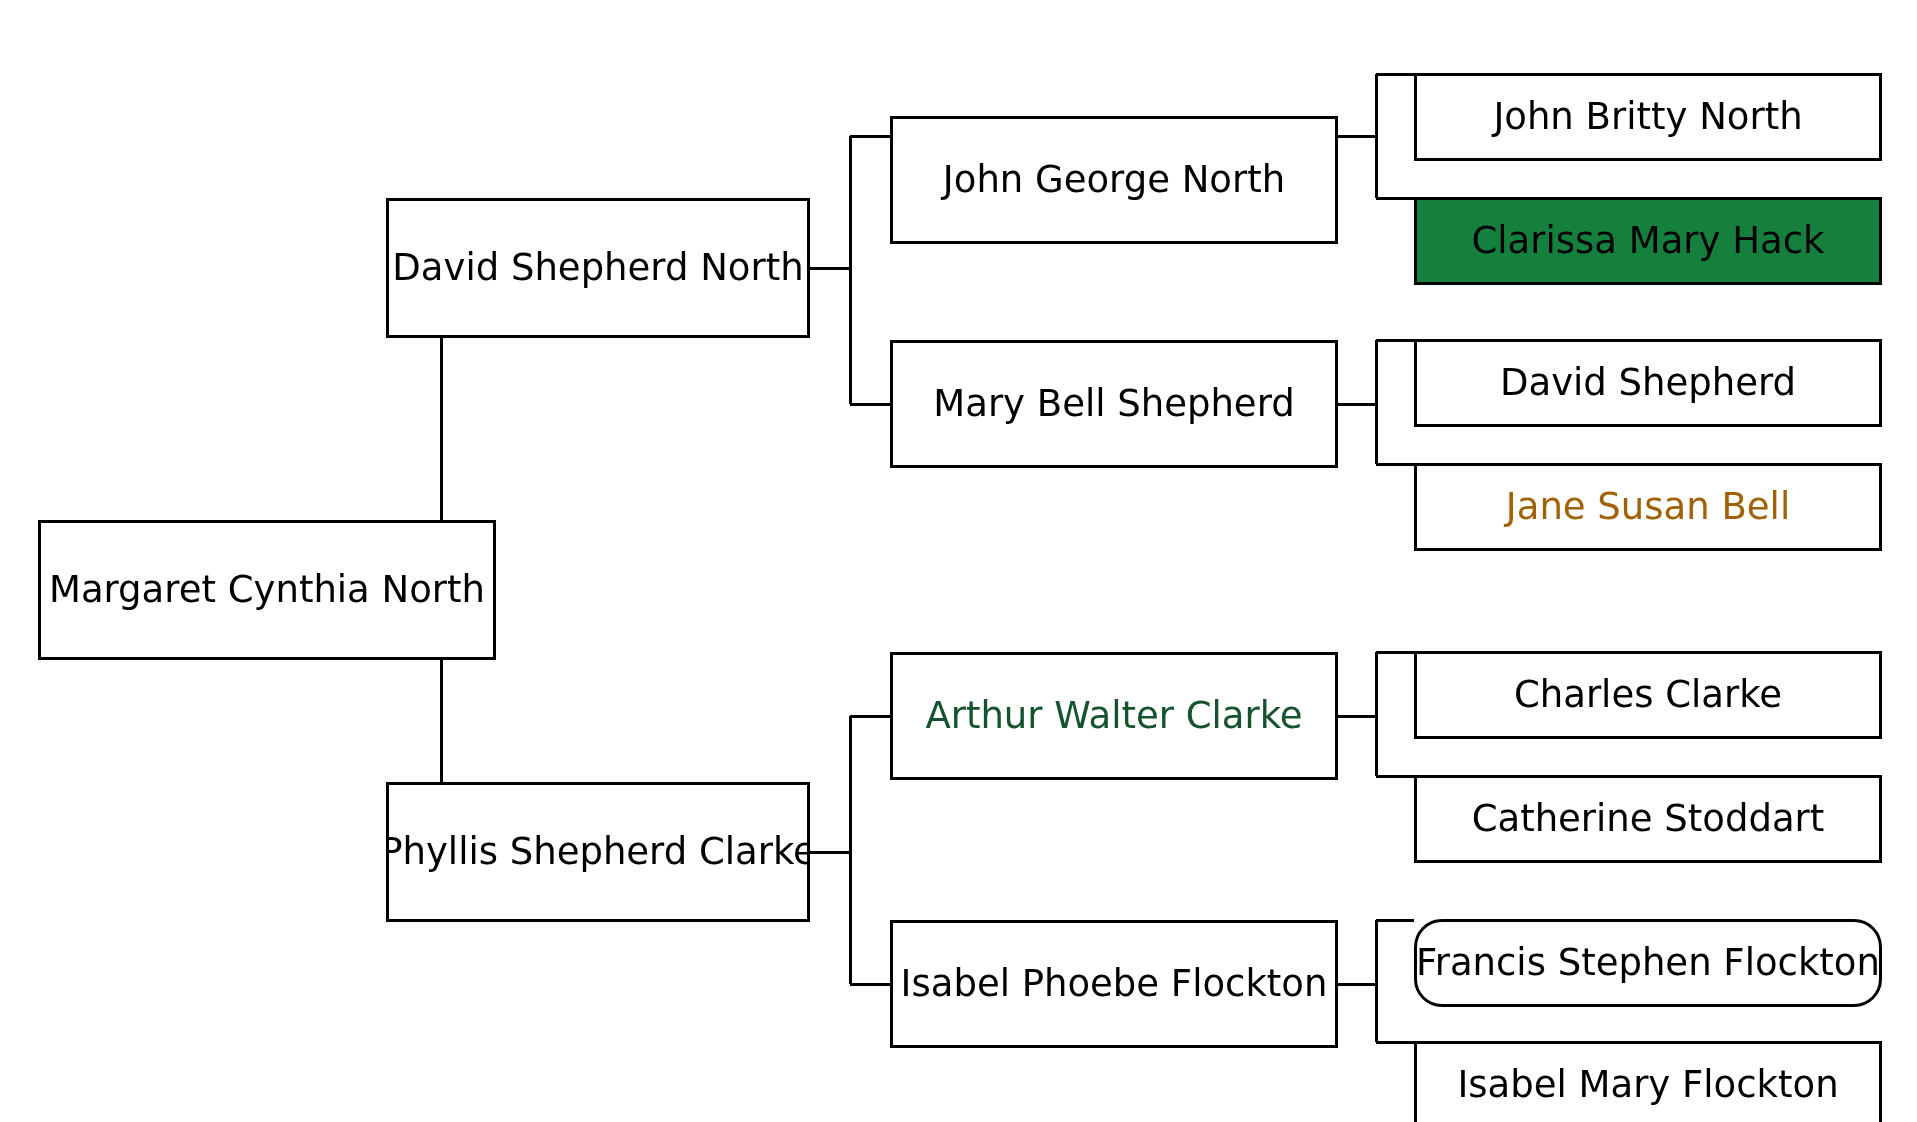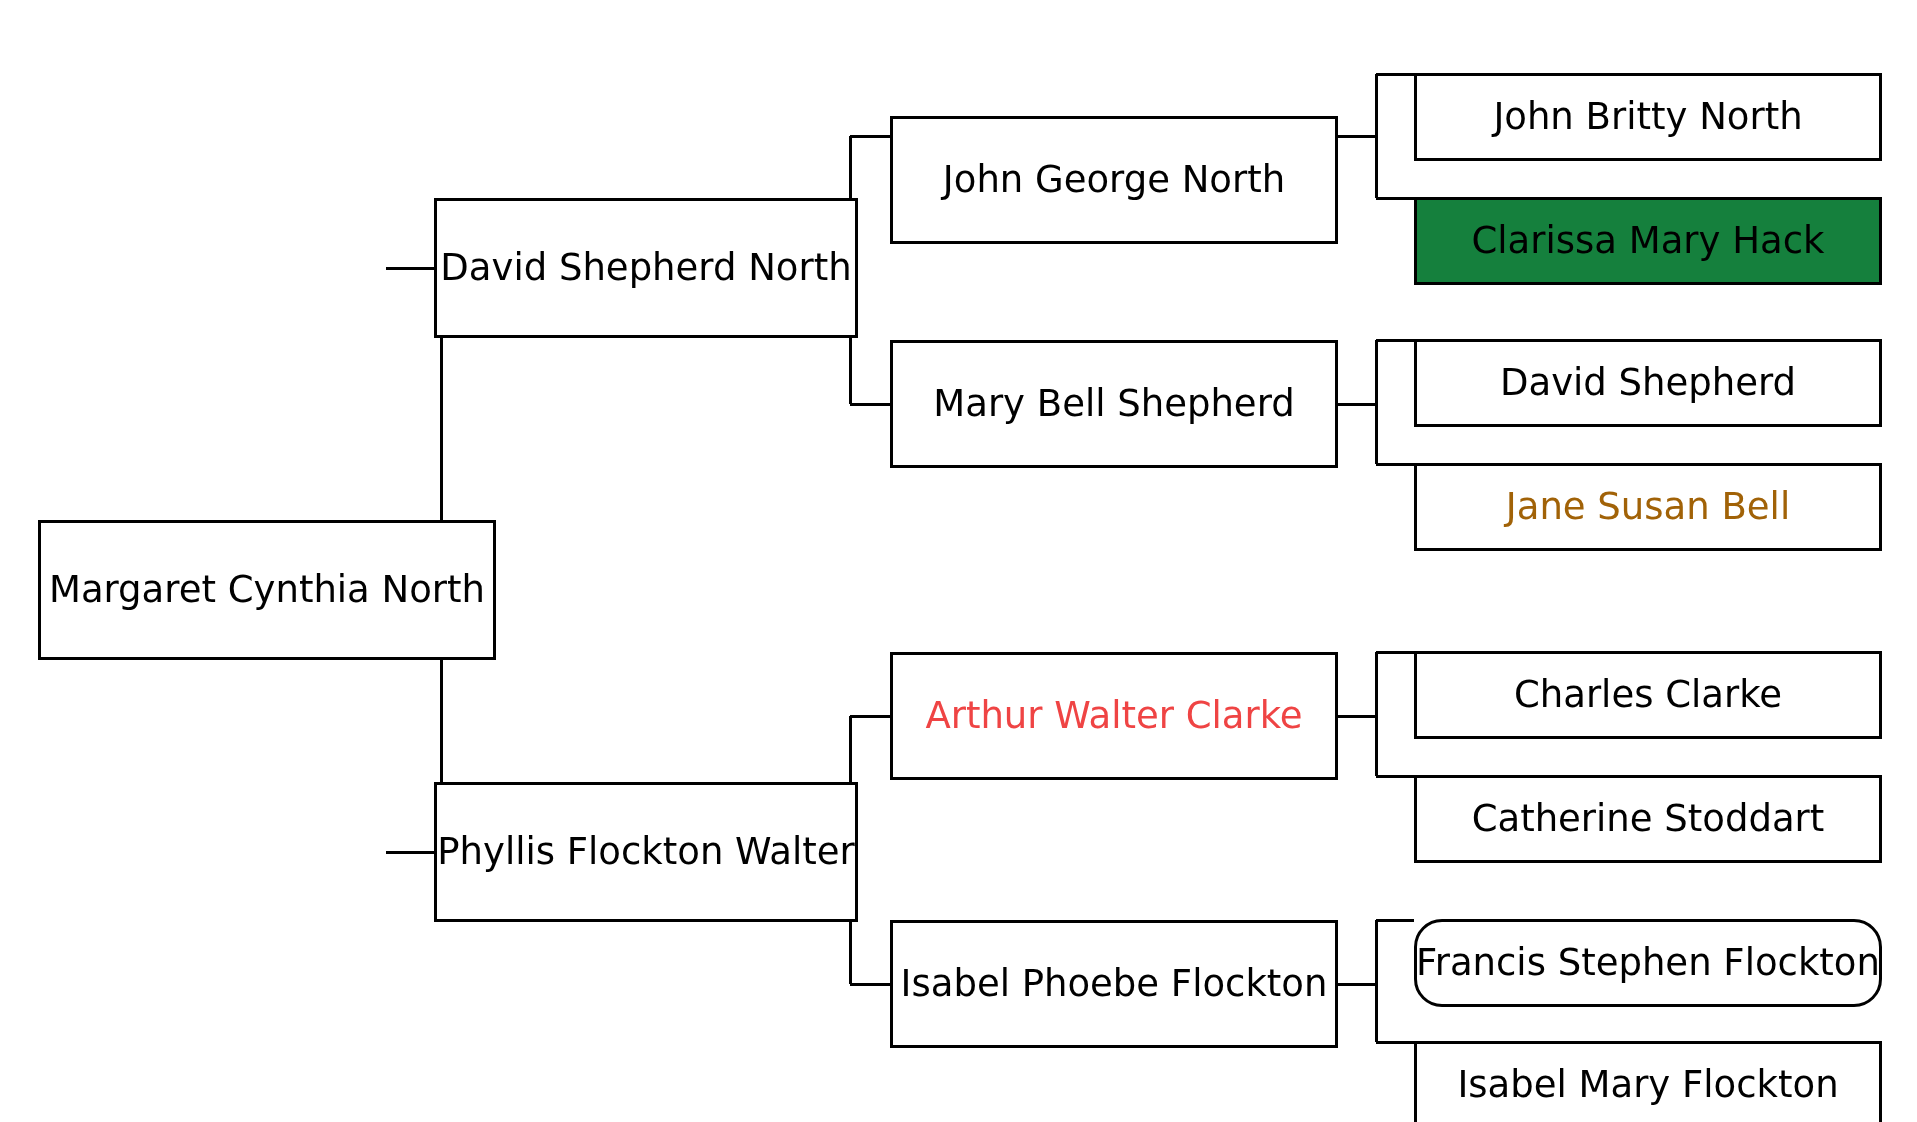--- a/index.html
+++ b/index.html
@@ -34,21 +34,21 @@
     text-align: center;
     color: #000000;
     overflow: hidden;
   }
   .node-label {
     display: block;
     white-space: nowrap;
     line-height: 1.1;
   }
   .gen0 { font-size: 37px; }
-  .gen1 { font-size: 37px; margin-left: 48px; }
+  .gen1 { font-size: 37px; }
   .gen2 { font-size: 37px; }
   .gen3 { font-size: 37px; margin-top: 43px; }
 </style>
 </head>
 <body>
 
 <div id="canvas">
   <svg id="connectors" viewBox="0 0 1917 1122" width="1917" height="1122" aria-hidden="true">
       <line x1="496" y1="590" x2="441" y2="590" stroke="#000000" stroke-width="3" shape-rendering="crispEdges"></line>
       <line x1="441" y1="268" x2="441" y2="852" stroke="#000000" stroke-width="3" shape-rendering="crispEdges"></line>
@@ -80,29 +80,29 @@
       <line x1="1376" y1="1042" x2="1414" y2="1042" stroke="#000000" stroke-width="3" shape-rendering="crispEdges"></line>
     </svg>
   <div id="nodes-layer">
       <div class="node-box gen0" style="left: 38px; top: 520px; width: 458px; height: 140px; border-color: rgb(0, 0, 0); background: rgb(255, 255, 255); color: rgb(0, 0, 0);">
         <span class="node-label">Margaret Cynthia North</span>
       </div>
       <div class="node-box gen1" style="left: 386px; top: 198px; width: 424px; height: 140px; border-color: rgb(0, 0, 0); background: rgb(255, 255, 255); color: rgb(0, 0, 0);">
         <span class="node-label">David Shepherd North</span>
       </div>
       <div class="node-box gen1" style="left: 386px; top: 782px; width: 424px; height: 140px; border-color: rgb(0, 0, 0); background: rgb(255, 255, 255); color: rgb(0, 0, 0);">
-        <span class="node-label">Phyllis Flockton Walter</span>
+        <span class="node-label">Phyllis Shepherd Clarke</span>
       </div>
       <div class="node-box gen2" style="left: 890px; top: 72px; width: 448px; height: 128px; border-color: rgb(0, 0, 0); background: rgb(255, 255, 255); color: rgb(0, 0, 0); margin-top: 44px;">
         <span class="node-label">John George North</span>
       </div>
       <div class="node-box gen2" style="left: 890px; top: 340px; width: 448px; height: 128px; border-color: rgb(0, 0, 0); background: rgb(255, 255, 255); color: rgb(0, 0, 0);">
         <span class="node-label">Mary Bell Shepherd</span>
       </div>
-      <div class="node-box gen2" style="left: 890px; top: 652px; width: 448px; height: 128px; border-color: rgb(0, 0, 0); background: rgb(255, 255, 255); color: #ef4444;">
+      <div class="node-box gen2" style="left: 890px; top: 652px; width: 448px; height: 128px; border-color: rgb(0, 0, 0); background: rgb(255, 255, 255); color: #14532d;">
         <span class="node-label">Arthur Walter Clarke</span>
       </div>
       <div class="node-box gen2" style="left: 890px; top: 920px; width: 448px; height: 128px; border-color: rgb(0, 0, 0); background: rgb(255, 255, 255); color: rgb(0, 0, 0); justify-content: center;">
         <span class="node-label">Isabel Phoebe Flockton</span>
       </div>
       <div class="node-box gen3" style="left: 1414px; top: 30px; width: 468px; height: 88px; border-color: rgb(0, 0, 0); background: rgb(255, 255, 255); color: rgb(0, 0, 0);">
         <span class="node-label">John Britty North</span>
       </div>
       <div class="node-box gen3" style="left: 1414px; top: 154px; width: 468px; height: 88px; border-color: rgb(0, 0, 0); background: #15803d; color: rgb(0, 0, 0);">
         <span class="node-label">Clarissa Mary Hack</span>

